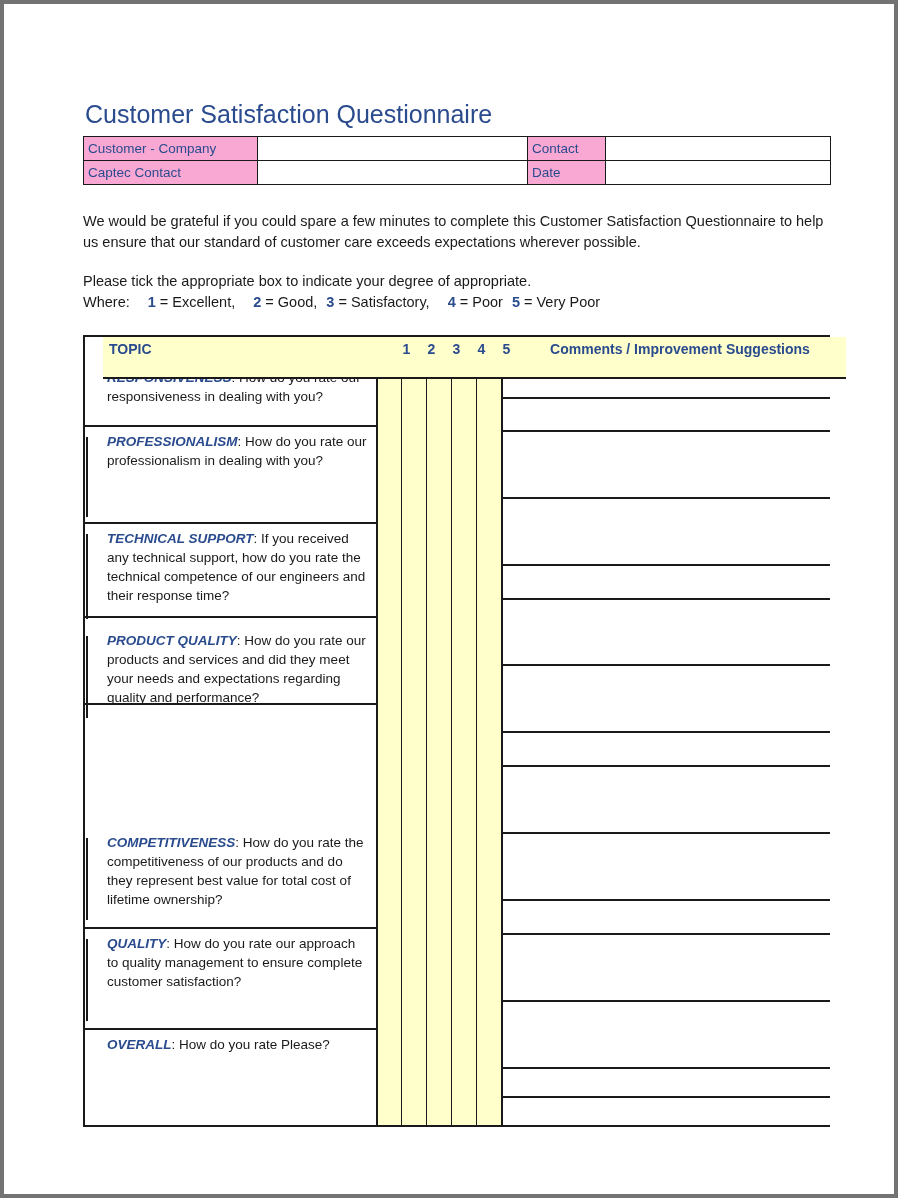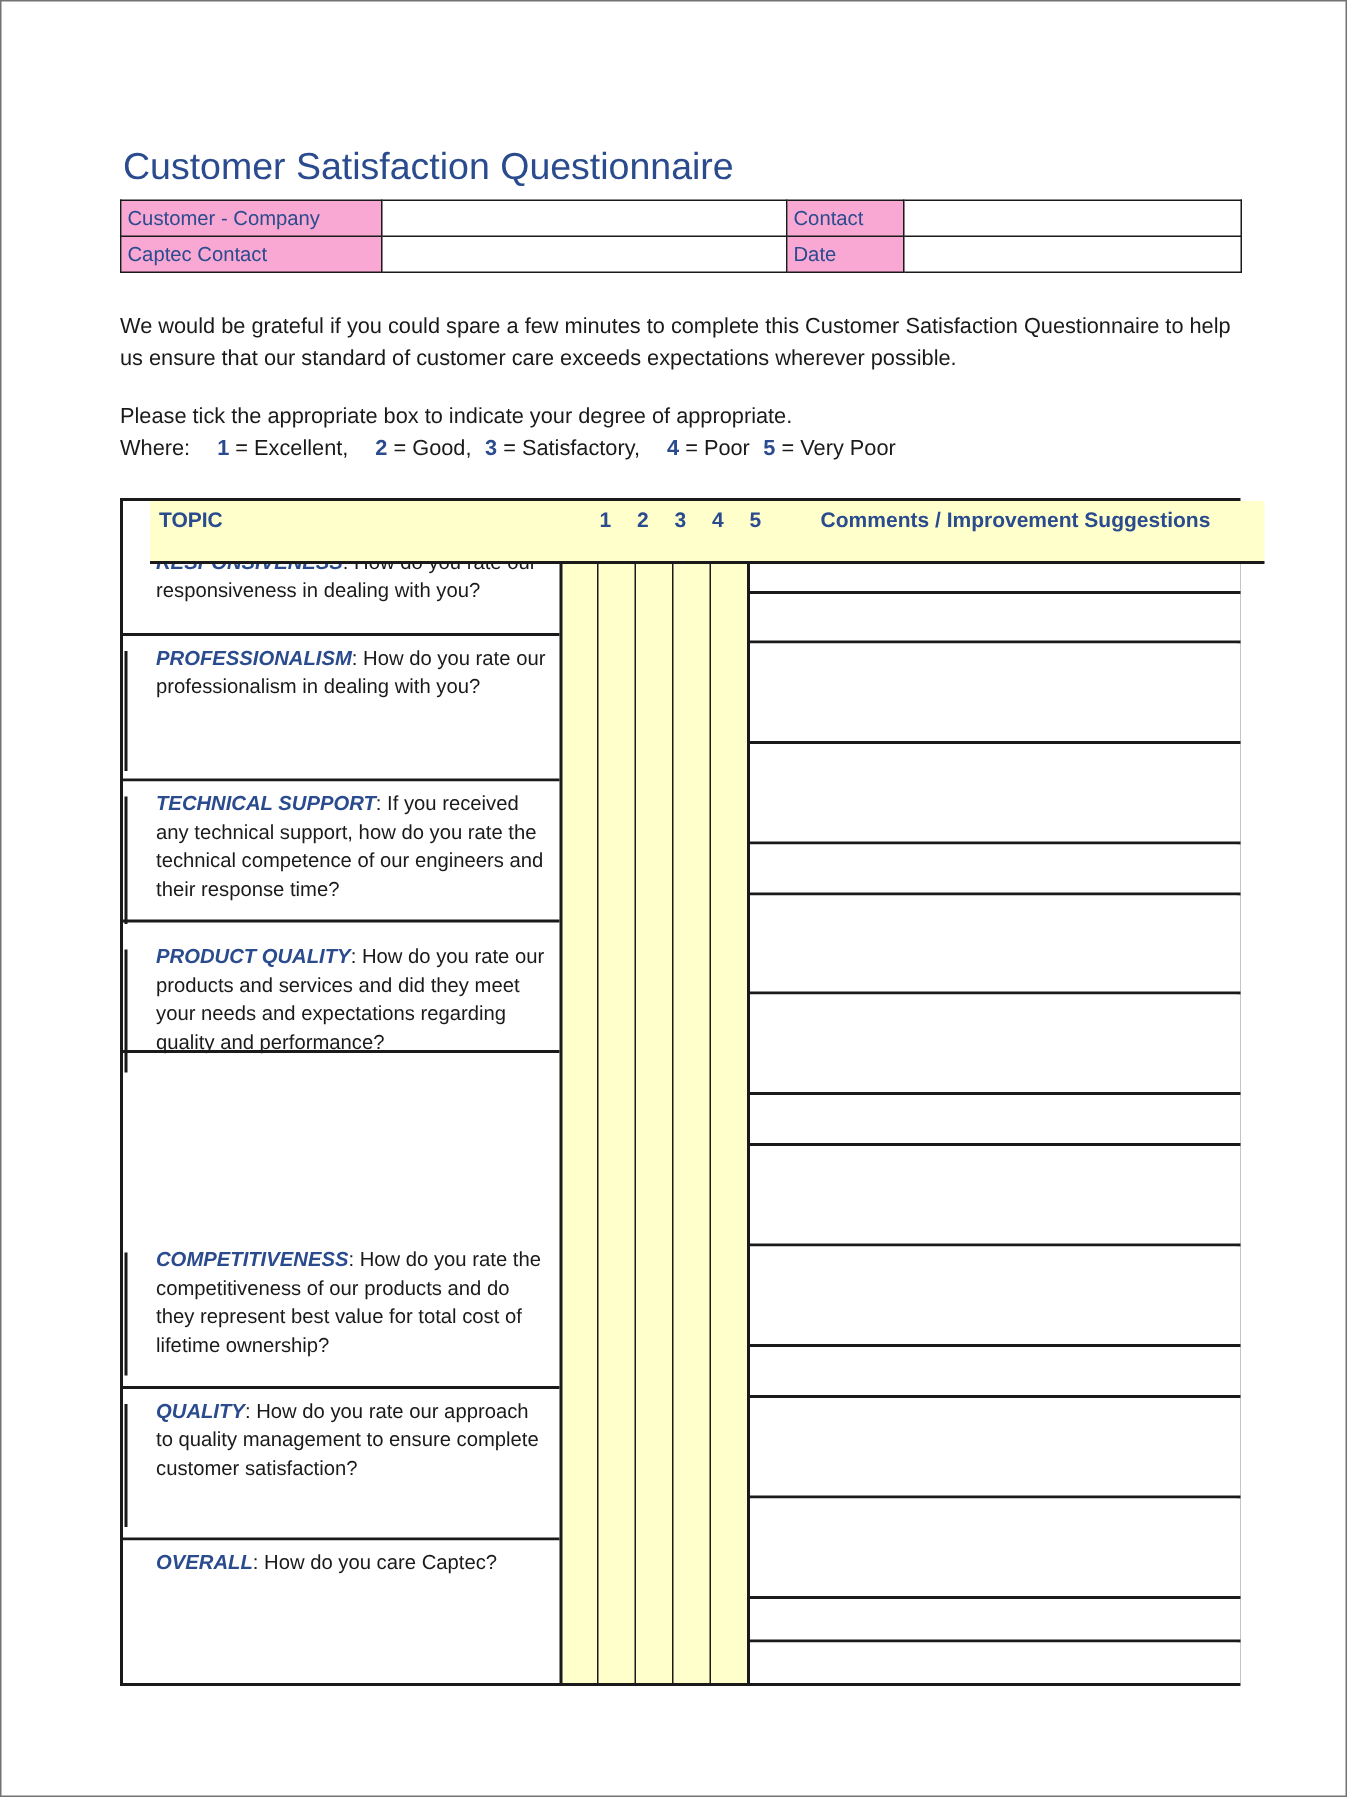--- a/index.html
+++ b/index.html
@@ -12,21 +12,21 @@
     height: 1200px;
     font-family: "Liberation Sans", sans-serif;
     position: relative;
     overflow: hidden;
   }
   #page {
     position: absolute;
     left: 0; top: 0;
     width: 898px;
     height: 1198px;
-    border: 1px solid #737373;
+    border: 4px solid #737373;
     background: #fff;
     box-sizing: border-box;
   }
   #sheet {
     position: absolute;
     left: 79px;
     top: 95px;
     width: 748px;
   }
 
@@ -249,21 +249,21 @@
       <div class="topic-cell" style="top:289px; height:79px">
         <span class="tname">PRODUCT QUALITY</span><span>: </span><span>How do you rate our products and services and did they meet your needs and expectations regarding quality and performance?</span>
       </div>
       <div class="topic-cell" style="top:491px; height:101px">
         <span class="tname">COMPETITIVENESS</span><span>: </span><span>How do you rate the competitiveness of our products and do they represent best value for total cost of lifetime ownership?</span>
       </div>
       <div class="topic-cell" style="top:592px; height:101px">
         <span class="tname">QUALITY</span><span>: </span><span>How do you rate our approach to quality management to ensure complete customer satisfaction?</span>
       </div>
       <div class="topic-cell last" style="top:693px; height:95px">
-        <span class="tname">OVERALL</span><span>: </span><span>How do you care Captec?</span>
+        <span class="tname">OVERALL</span><span>: </span><span>How do you rate Please?</span>
       </div>
 
       <div class="topic-tick" style="top:100px; height:80px"></div>
       <div class="topic-tick" style="top:197px; height:85px"></div>
       <div class="topic-tick" style="top:299px; height:82px"></div>
       <div class="topic-tick" style="top:501px; height:82px"></div>
       <div class="topic-tick" style="top:602px; height:82px"></div>
 
       <div class="cmt-cell" style="top:26px;  height:36px"></div>
       <div class="cmt-cell" style="top:62px;  height:33px"></div>

